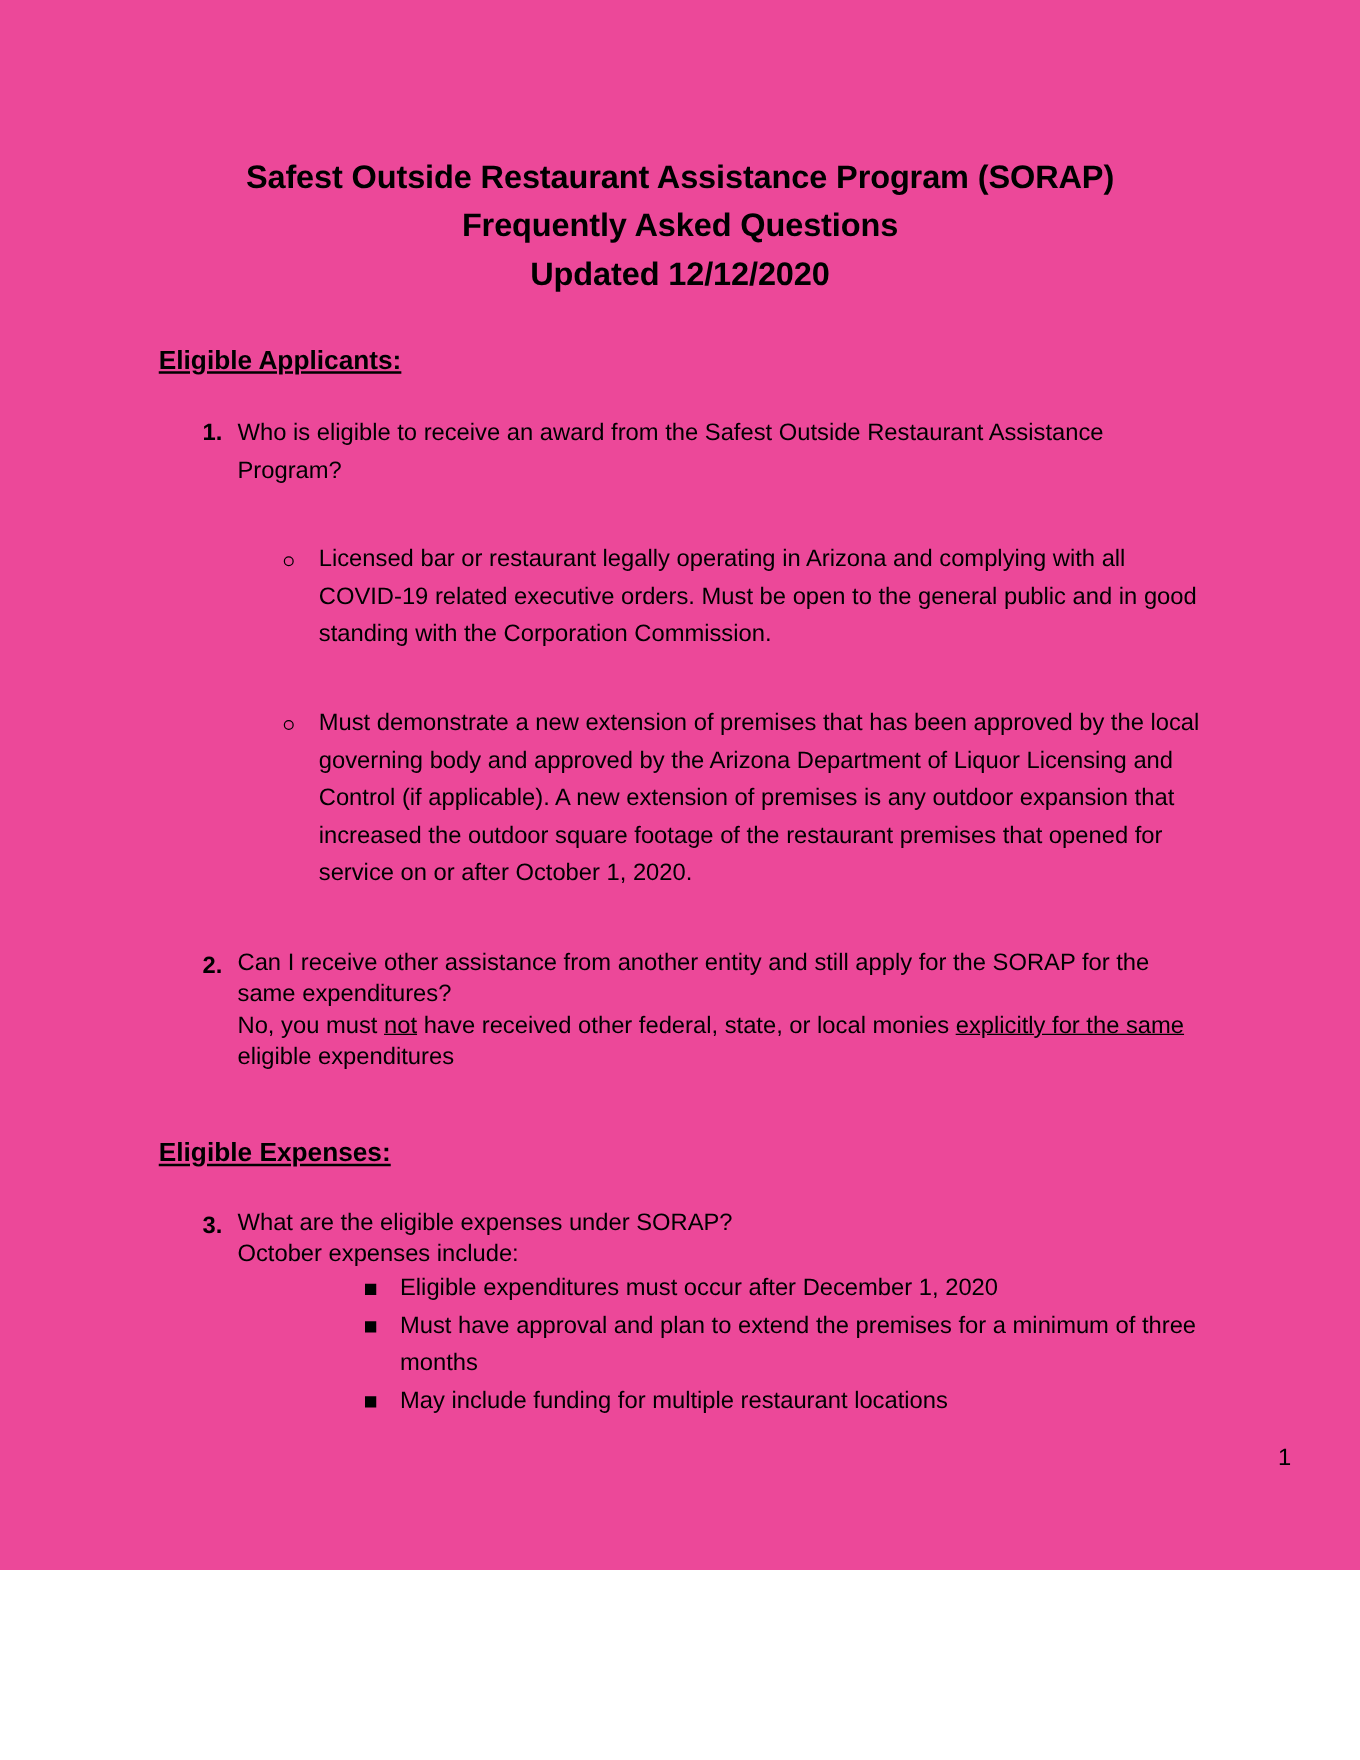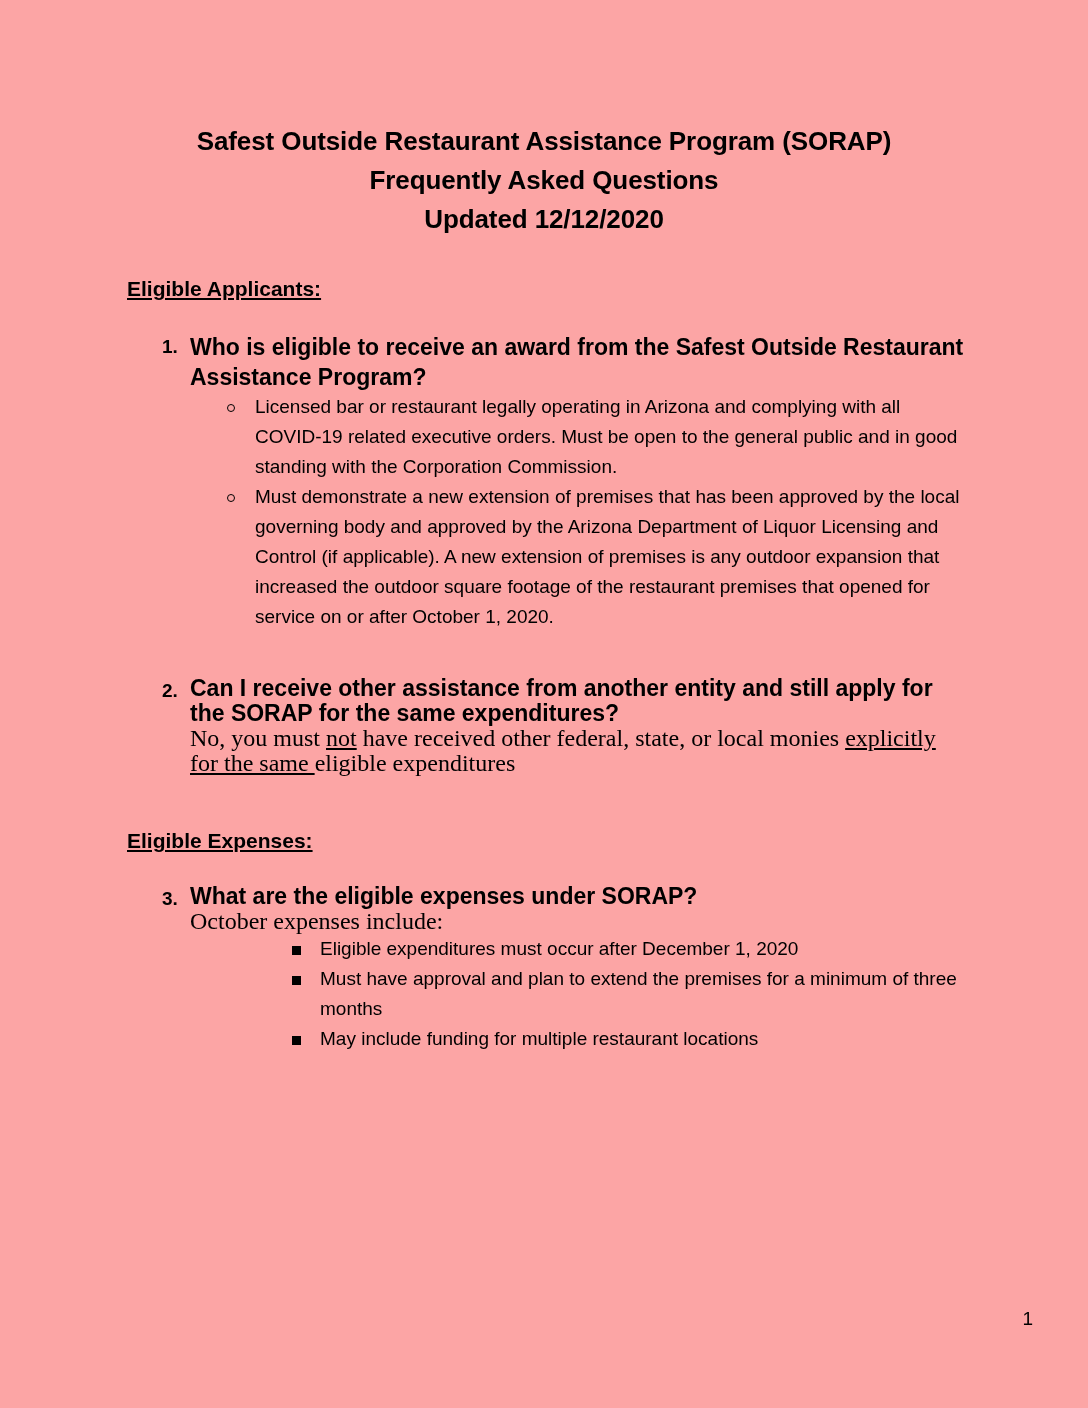--- a/index.html
+++ b/index.html
@@ -8,22 +8,22 @@
     padding: 0;
     background: #ffffff;
   }
   body {
     font-family: "Liberation Sans", sans-serif;
     color: #000000;
   }
   .page {
     position: relative;
     width: 1088px;
-    height: 1408px;
-    background: #fca5a5;
+    height: 1256px;
+    background: #ec4899;
     box-sizing: border-box;
     overflow: hidden;
   }
 
   
   .title-block {
     position: absolute;
     left: 0;
     top: 122px;
     width: 1088px;
@@ -66,44 +66,44 @@
   }
   .qnum {
     position: absolute;
     left: 35px;           
     top: 0;
     font-size: 19px;
     font-weight: bold;
     line-height: 30px;
   }
   .qtext {
-    font-size: 23px;
-    font-weight: bold;
+    font-size: 19px;
+    font-weight: normal;
     line-height: 30px;
     margin: 0;
   }
   .qtext.tight { line-height: 25px; }
 
   .answer {
-    font-size: 24px;
+    font-size: 19px;
     line-height: 25px;
     margin: 0;
-    font-family: Liberation Serif, serif;
   }
 
   
   .blist { margin: 0; padding: 0; list-style: none; }
 
   
   .bullet-circle {
     position: relative;
     padding-left: 128px;   
     font-size: 19px;
     line-height: 30px;
     box-sizing: border-box;
+    margin-top: 41px;
   }
   .bullet-circle > .marker {
     position: absolute;
     left: 100px;           
     top: 0;
     font-size: 13px;
     line-height: 30px;
   }
 
   

